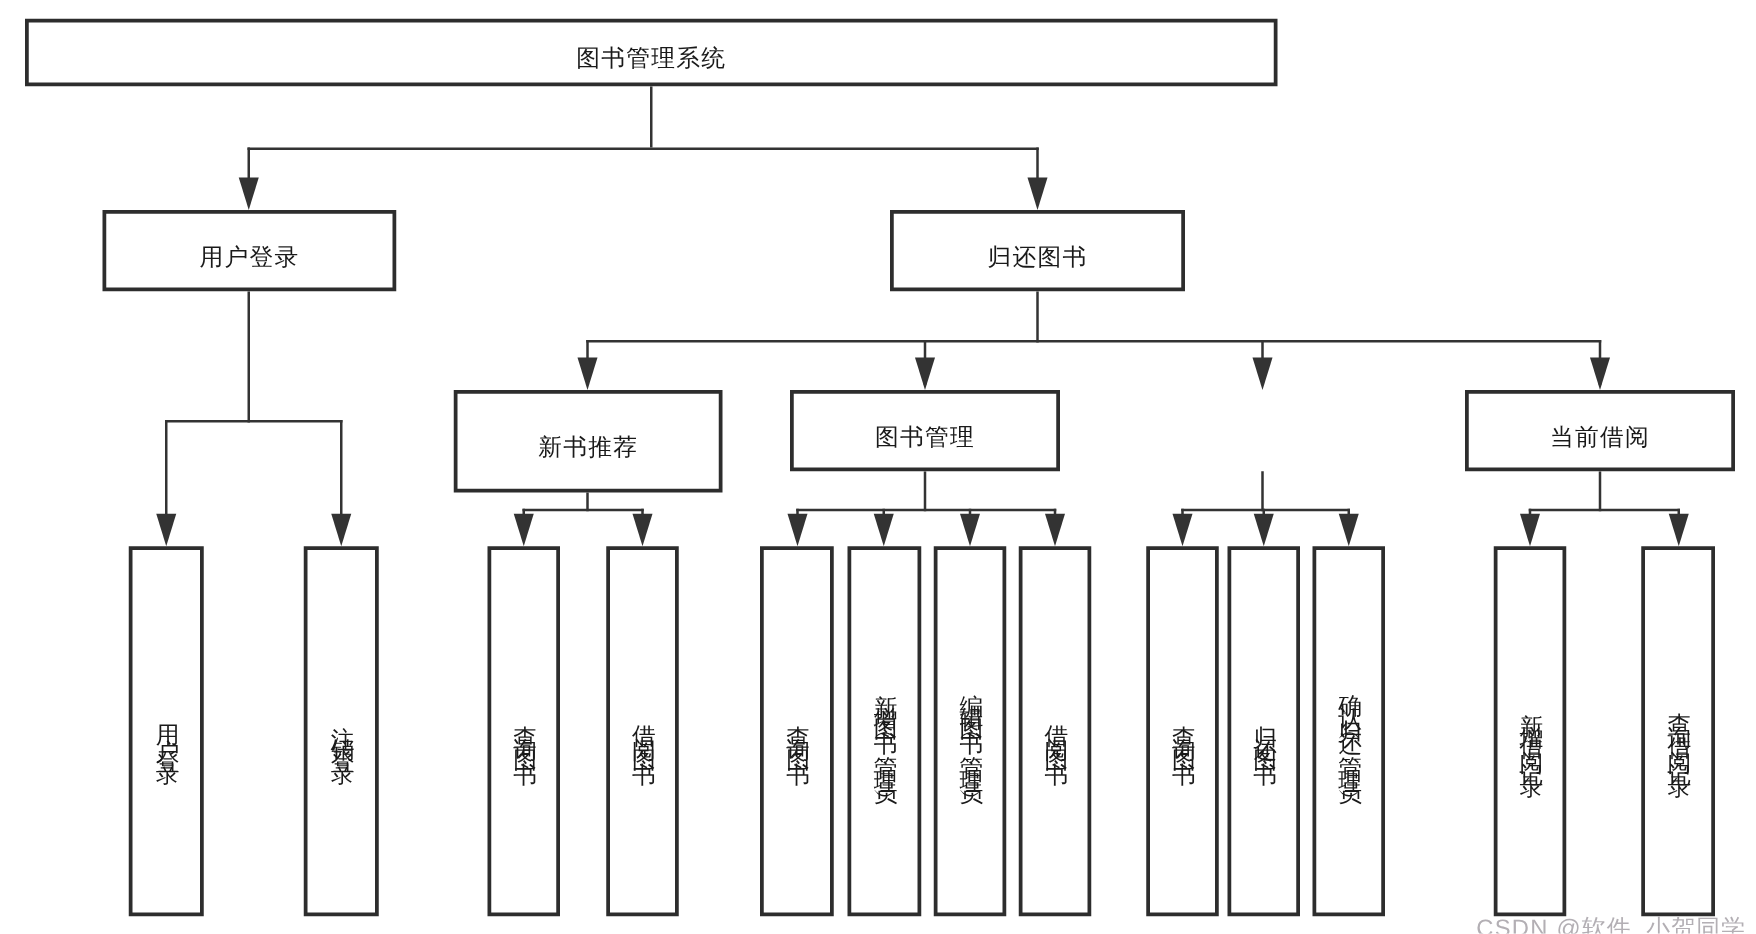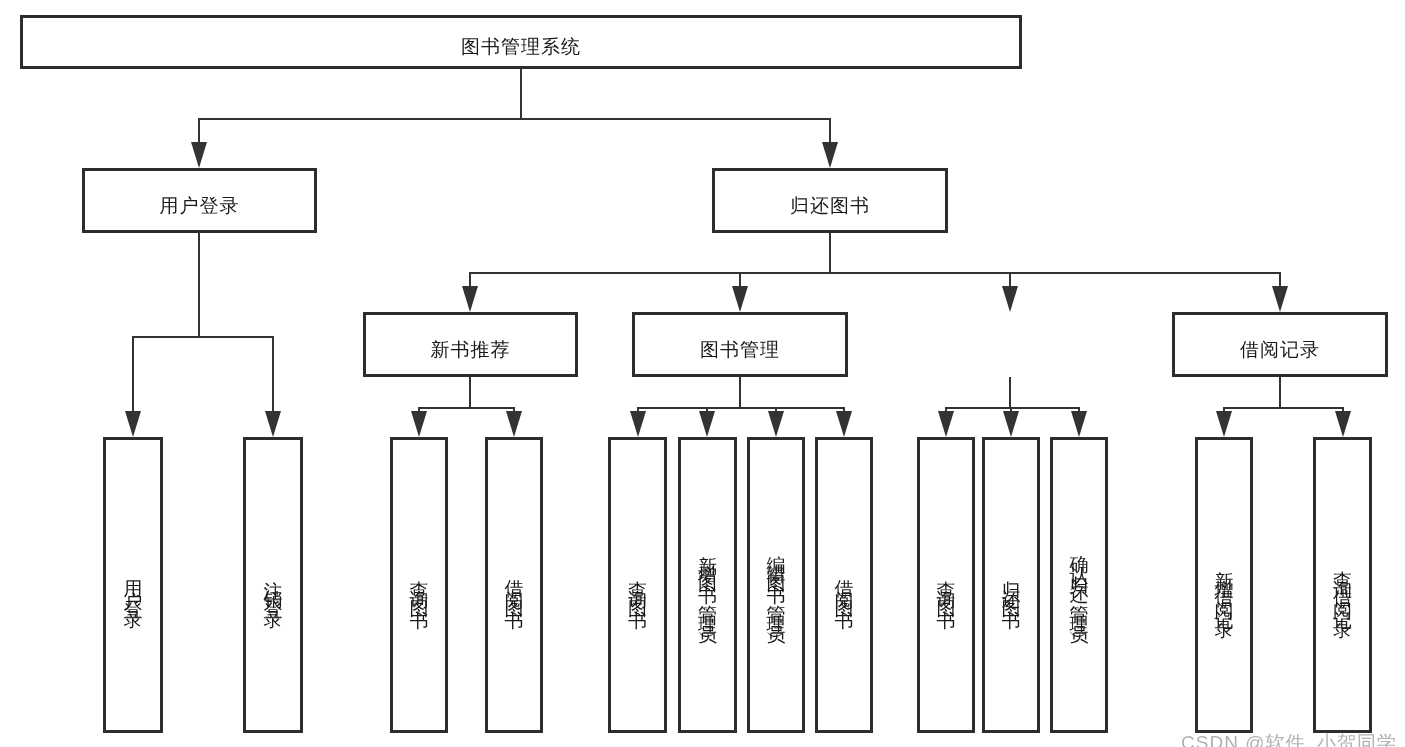--- a/index.html
+++ b/index.html
@@ -78,28 +78,28 @@
   <div class="hline" style="left:469px;top:272px;width:812px;"></div>
   <div class="vline" style="left:469px;top:272px;height:36px;"></div>
   <div class="arrow" style="left:462px;top:286px;"></div>
   <div class="vline" style="left:739px;top:272px;height:36px;"></div>
   <div class="arrow" style="left:732px;top:286px;"></div>
   <div class="vline" style="left:1009px;top:272px;height:36px;"></div>
   <div class="arrow" style="left:1002px;top:286px;"></div>
   <div class="vline" style="left:1279px;top:272px;height:36px;"></div>
   <div class="arrow" style="left:1272px;top:286px;"></div>
 
-  <div class="box" style="left:363px;top:312px;width:215px;height:65px;">
+  <div class="box" style="left:363px;top:312px;width:215px;height:82px;">
     <span class="hlbl">新书推荐</span>
   </div>
   <div class="box" style="left:632px;top:312px;width:216px;height:65px;">
     <span class="hlbl">图书管理</span>
   </div>
   <div class="box" style="left:1172px;top:312px;width:216px;height:65px;">
-    <span class="hlbl">借阅记录</span>
+    <span class="hlbl">当前借阅</span>
   </div>
 
   <div class="vline" style="left:469px;top:377px;height:32px;"></div>
   <div class="hline" style="left:418px;top:407px;width:97px;"></div>
   <div class="vline" style="left:418px;top:407px;height:24px;"></div>
   <div class="arrow" style="left:411px;top:411px;"></div>
   <div class="vline" style="left:513px;top:407px;height:24px;"></div>
   <div class="arrow" style="left:506px;top:411px;"></div>
 
   <div class="vline" style="left:739px;top:377px;height:32px;"></div>

